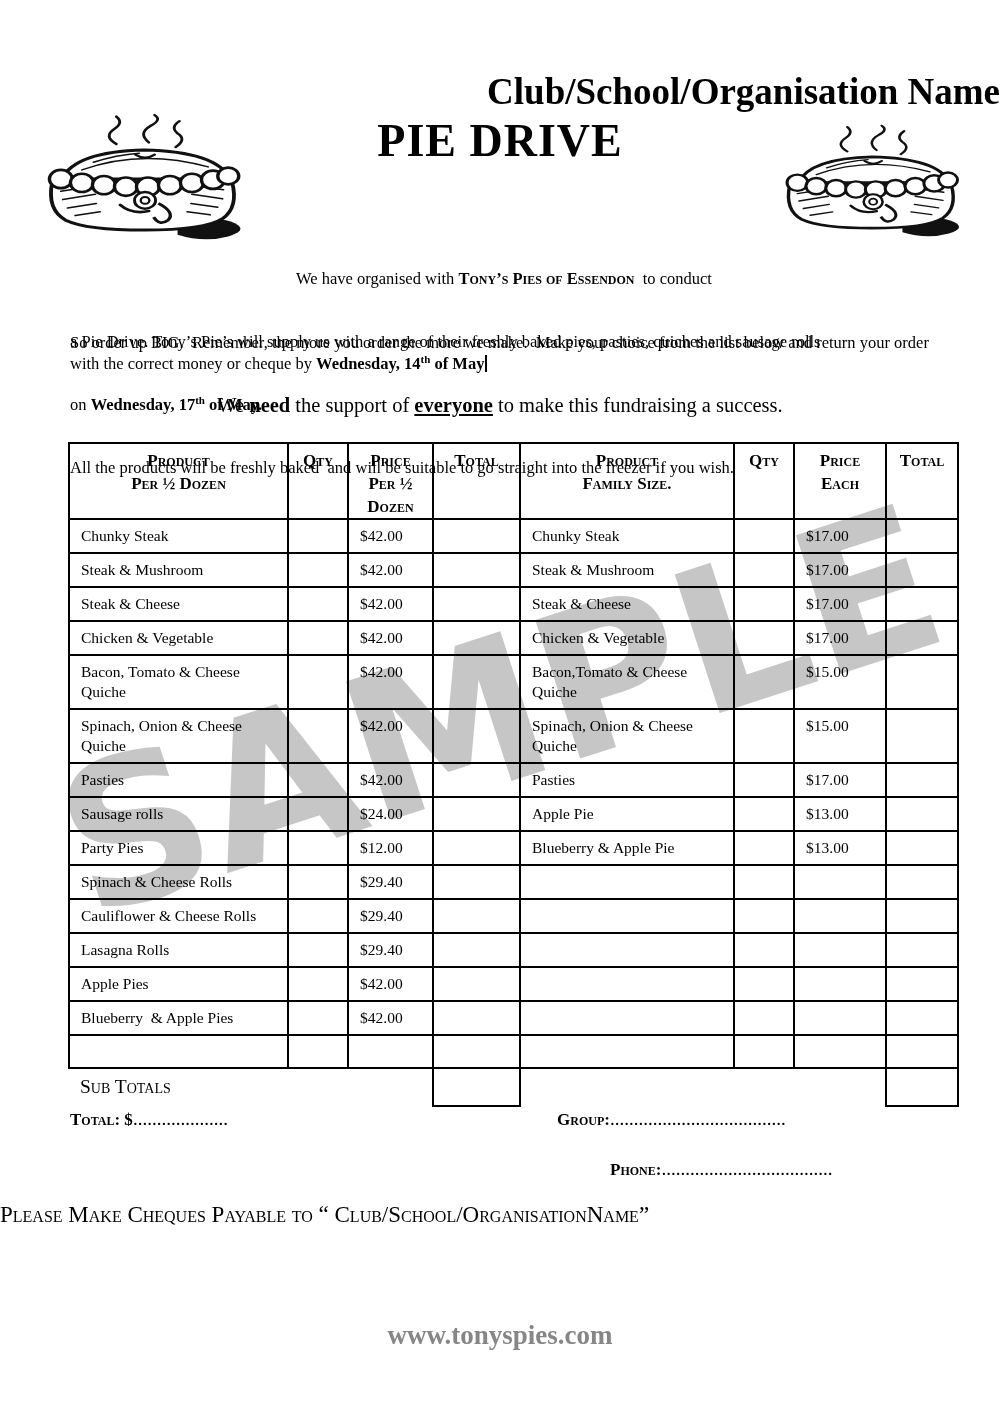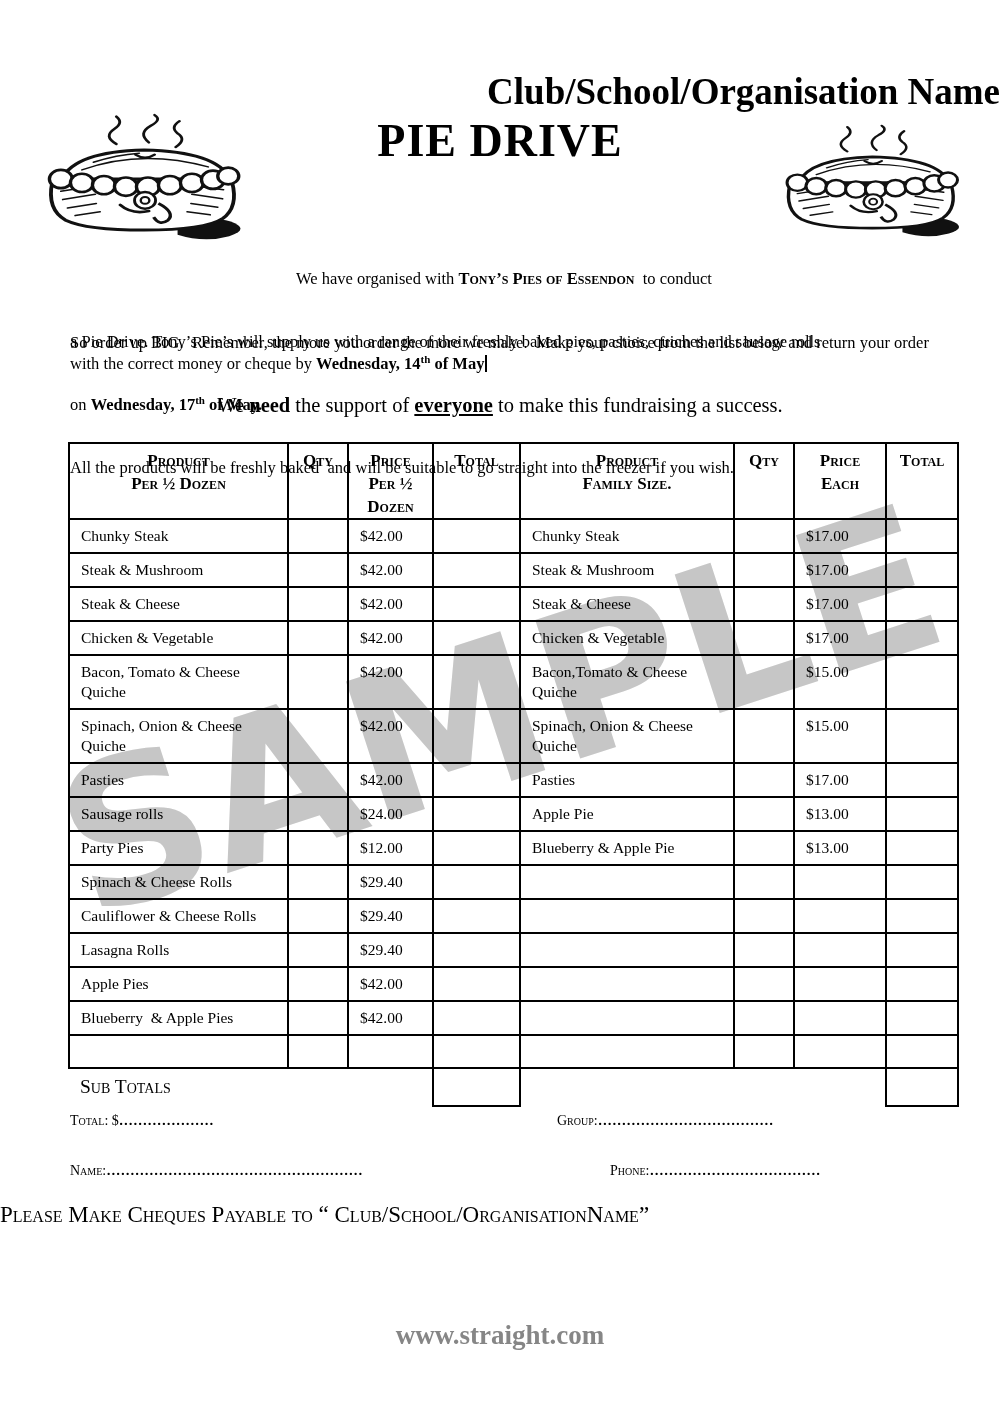--- a/index.html
+++ b/index.html
@@ -30,21 +30,21 @@
   col.c4{width:214px;} col.c5{width:60px;} col.c6{width:92px;} col.c7{width:72px;}
   .subtotal-row{position:relative;height:42px;width:889px;}
   .subtotal-label{position:absolute;left:12px;top:7px;font-variant:small-caps;font-weight:normal;font-size:19.5px;}
   .subtotal-box{position:absolute;top:-2px;height:40px;border:2px solid #000;box-sizing:border-box;}
   .subtotal-box.left-box{left:364px;width:89px;}
   .subtotal-box.right-box{left:817px;width:74px;}
   .fill-row{position:absolute;left:70px;width:862px;height:30px;font-size:19px;}
   .fill-row.r1{top:1108px;}
   .fill-row.r2{top:1158px;}
   .fl{position:absolute;top:0;white-space:nowrap;}
-  .fl-label{font-variant:small-caps;font-weight:normal;font-size:14px;}
+  .fl-label{font-variant:small-caps;font-weight:bold;font-size:17px;}
   .pos-0{left:0;}
   .pos-group{left:487px;}
   .pos-phone{left:540px;}
   .cheque-line{position:absolute;top:1202px;left:0;width:100%;text-align:left;font-variant:small-caps;font-weight:normal;font-size:23px;}
   .website{position:absolute;top:1320px;left:0;width:100%;text-align:center;font-weight:bold;font-size:27px;color:#868686;}
 </style>
 </head>
 <body>
 
 <div class="page">
@@ -287,21 +287,20 @@
       <div class="subtotal-box left-box"></div>
       <div class="subtotal-box right-box"></div>
     </div>
   </div>
 
   <div class="fill-row r1">
     <span class="fl pos-0"><span class="fl-label">Total: $</span><span>....................</span></span>
     <span class="fl pos-group"><span class="fl-label">Group:</span><span>.....................................</span></span>
   </div>
   <div class="fill-row r2">
-    <span class="fl pos-0"><span class="fl-label">Name:</span><span>......................................................</span></span>
     <span class="fl pos-phone"><span class="fl-label">Phone:</span><span>....................................</span></span>
   </div>
 
   <div class="cheque-line">Please  Make Cheques Payable to  “ Club/School/OrganisationName”</div>
 
-  <div class="website">www.straight.com</div>
+  <div class="website">www.tonyspies.com</div>
 
 </div>
 
 </body></html>

